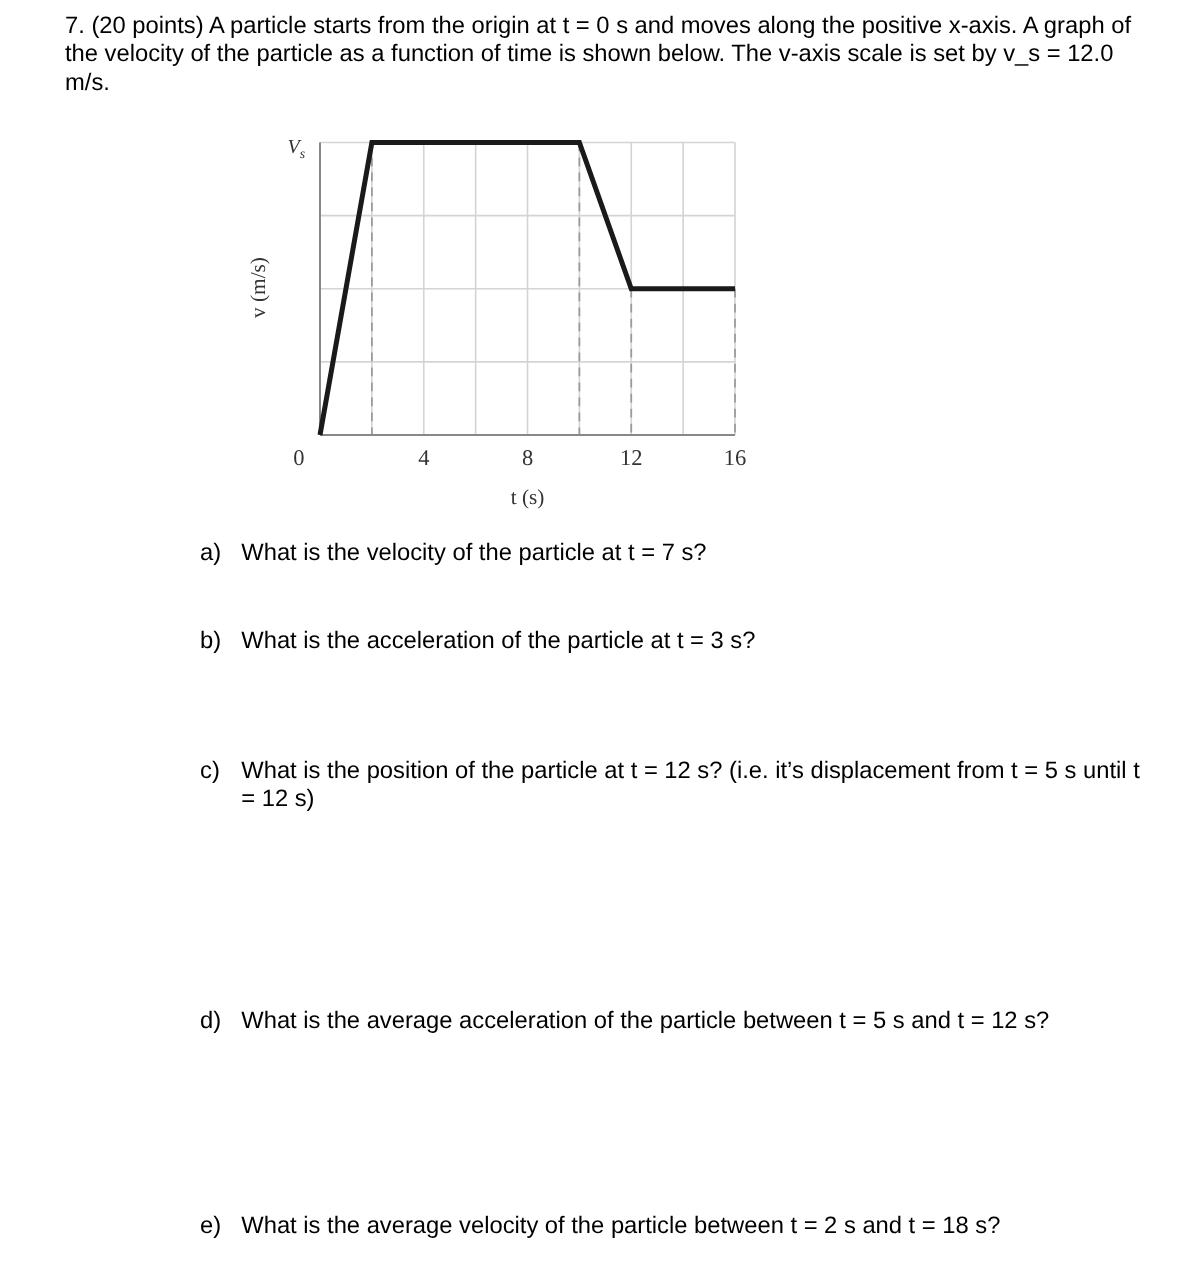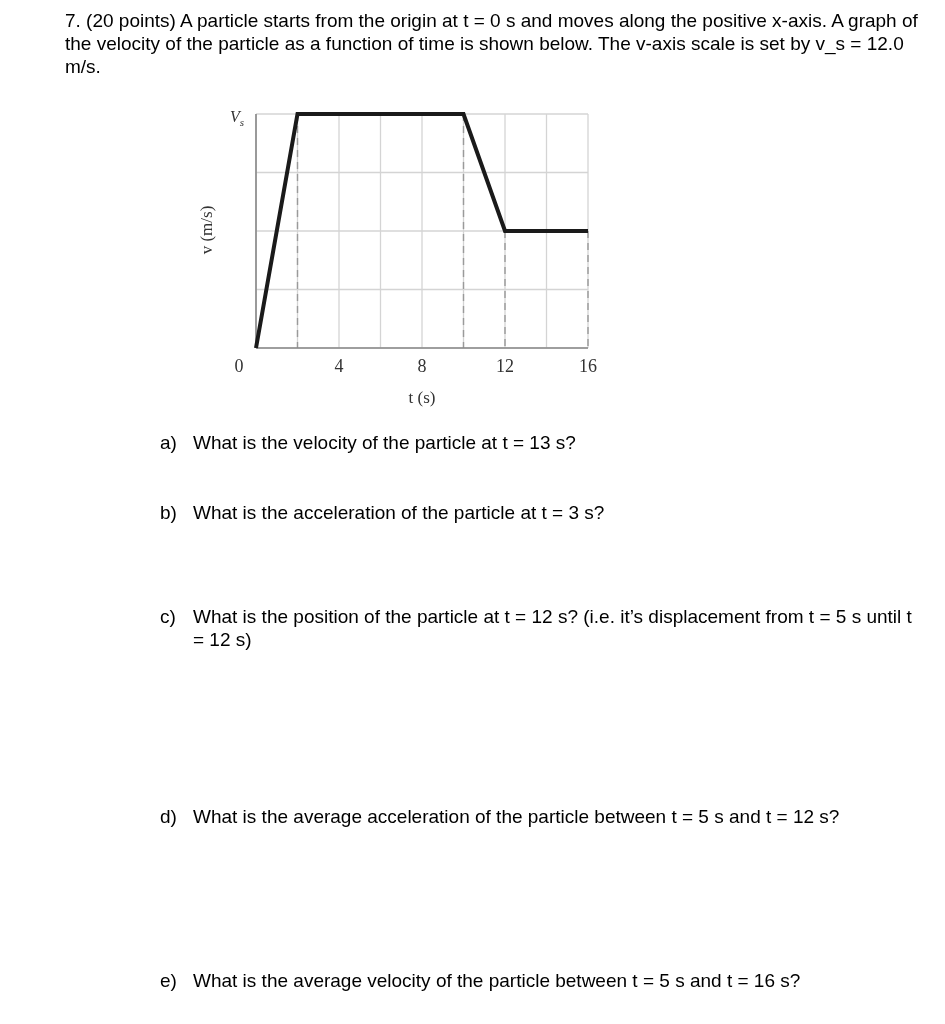--- a/index.html
+++ b/index.html
@@ -1,18 +1,18 @@
 <!DOCTYPE html>
 <html><head>
 <meta charset="utf-8">
 <style>
   html, body { margin: 0; padding: 0; background: #ffffff; }
   body { width: 945px; height: 1024px; position: relative; overflow: hidden;
          font-family: "Liberation Sans", sans-serif; color: #000; }
-  .intro { position: absolute; left: 65px; top: 9px; width: 860px;
+  .intro { position: absolute; left: 52px; top: 9px; width: 860px;
            font-size: 19px; line-height: 23px; }
   .graph { position: absolute; left: 180px; top: 100px; width: 430px; height: 310px; }
   .graph svg { display: block; }
   .serif { font-family: "Liberation Serif", "DejaVu Serif", serif; }
   .q { position: absolute; left: 160px; width: 770px; font-size: 19px; line-height: 23px;
        display: flex; }
   .q .lbl { width: 33px; flex: 0 0 33px; }
   .q .txt { flex: 1; }
 </style>
 </head>
@@ -61,30 +61,30 @@
     <text id="vs-label" class="serif" x="50" y="22" font-size="16" font-style="italic" fill="#333">
       <tspan>V</tspan><tspan font-size="11" dy="4">s</tspan>
     </text>
     <text class="serif" font-size="17" fill="#333" transform="translate(32,130) rotate(-90)" text-anchor="middle">v (m/s)</text>
     <text class="serif" x="242" y="303" font-size="17" fill="#333" text-anchor="middle">t (s)</text>
   </svg>
 </div>
 
 <div class="q" style="top:431px">
   <span class="lbl">a)</span>
-  <span class="txt">What is the velocity of the particle at t = 13 s?</span>
+  <span class="txt">What is the velocity of the particle at t = 7 s?</span>
 </div>
 <div class="q" style="top:501px">
   <span class="lbl">b)</span>
   <span class="txt">What is the acceleration of the particle at t = 3 s?</span>
 </div>
 <div class="q" style="top:605px; width:760px">
   <span class="lbl">c)</span>
   <span class="txt">What is the position of the particle at t = 12 s? (i.e. it’s displacement from t = 5 s until t = 12 s)</span>
 </div>
 <div class="q" style="top:805px; width:735px">
   <span class="lbl">d)</span>
   <span class="txt">What is the average acceleration of the particle between t = 5 s and t = 12 s?</span>
 </div>
 <div class="q" style="top:969px">
   <span class="lbl">e)</span>
-  <span class="txt">What is the average velocity of the particle between t = 5 s and t = 16 s?</span>
+  <span class="txt">What is the average velocity of the particle between t = 2 s and t = 18 s?</span>
 </div>
 
 </body></html>

